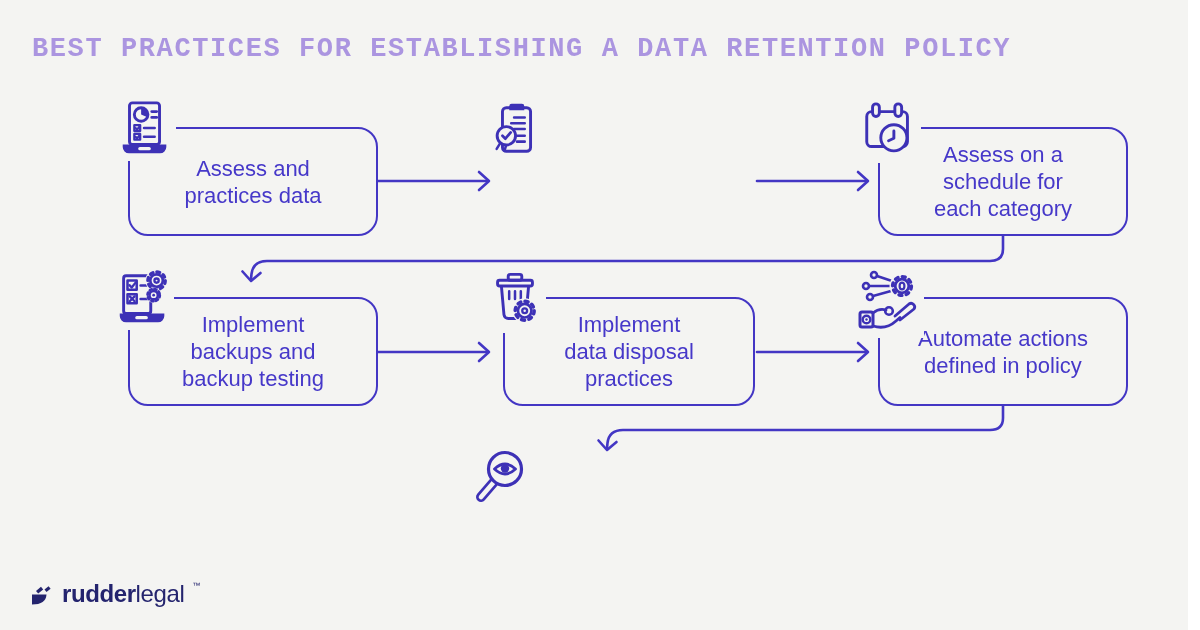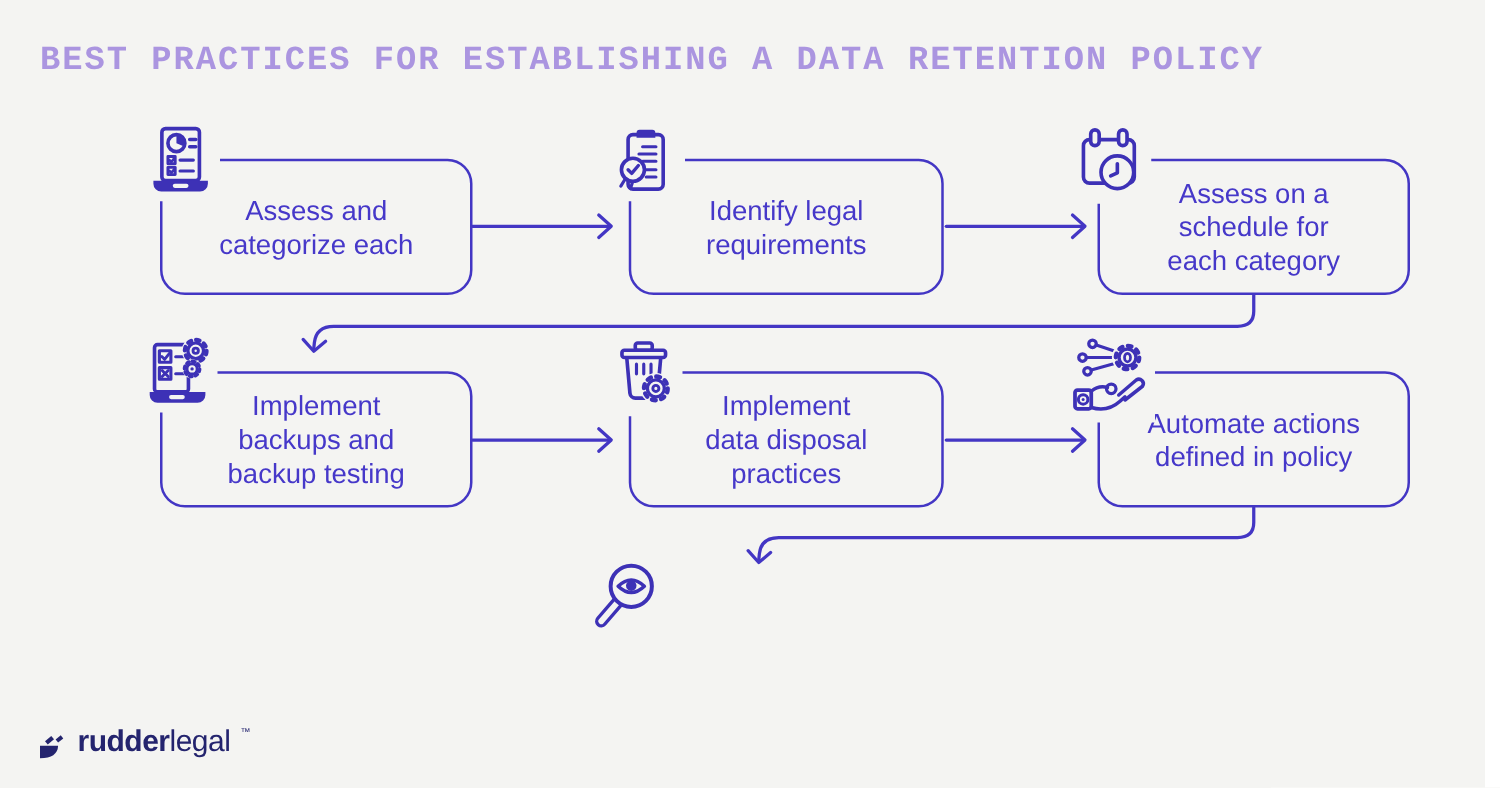--- a/index.html
+++ b/index.html
@@ -37,40 +37,36 @@
   }
   .i1{left:114px;top:99px;width:62px;height:62px}
   .i2{left:486px;top:99px;width:62px;height:62px}
   .i3{left:859px;top:101px;width:62px;height:62px}
   .i4{left:112px;top:268px;width:62px;height:62px}
   .i5{left:484px;top:271px;width:62px;height:62px}
   .i6{left:858px;top:268px;width:66px;height:70px}
   .i7{left:468px;top:446px;width:68px;height:68px}
   .logo{
     position:absolute;left:30px;top:580px;height:28px;
-    display:flex;align-items:flex-end;gap:8px;z-index:1;
+    display:flex;align-items:center;gap:8px;z-index:1;
   }
   .logo-text{color:#24246e;font-size:24px;letter-spacing:-0.4px;display:flex;align-items:baseline;}
   .logo-bold{font-weight:bold}
   .logo-tm{font-size:8px;color:#24246e;align-self:flex-start;margin-top:1px;}
 </style>
 </head>
 <body>
 
 <div class="canvas">
 
   <div class="title">BEST PRACTICES FOR ESTABLISHING A DATA RETENTION POLICY</div>
 
   <div class="box b1">
     <span class="lbl">Assess and
-categorize each</span>
-  </div>
-  <div class="box b2">
-    <span class="lbl">Identify legal
-requirements</span>
+practices data</span>
   </div>
   <div class="box b3">
     <span class="lbl">Assess on a
 schedule for
 each category</span>
   </div>
   <div class="box b4">
     <span class="lbl">Implement
 backups and
 backup testing</span>

